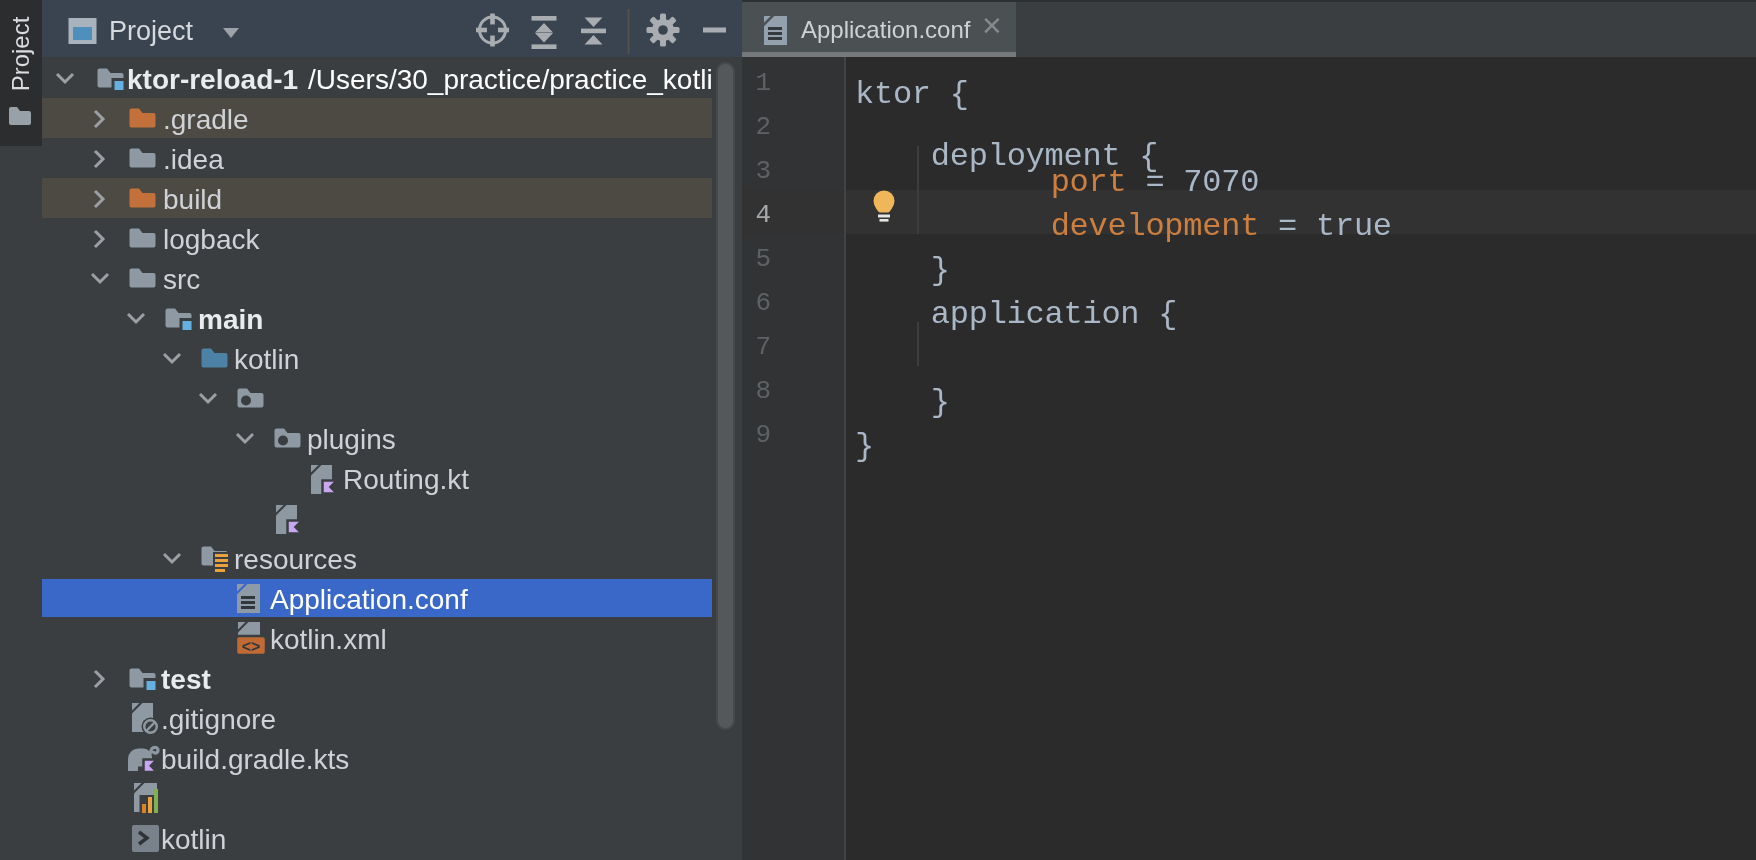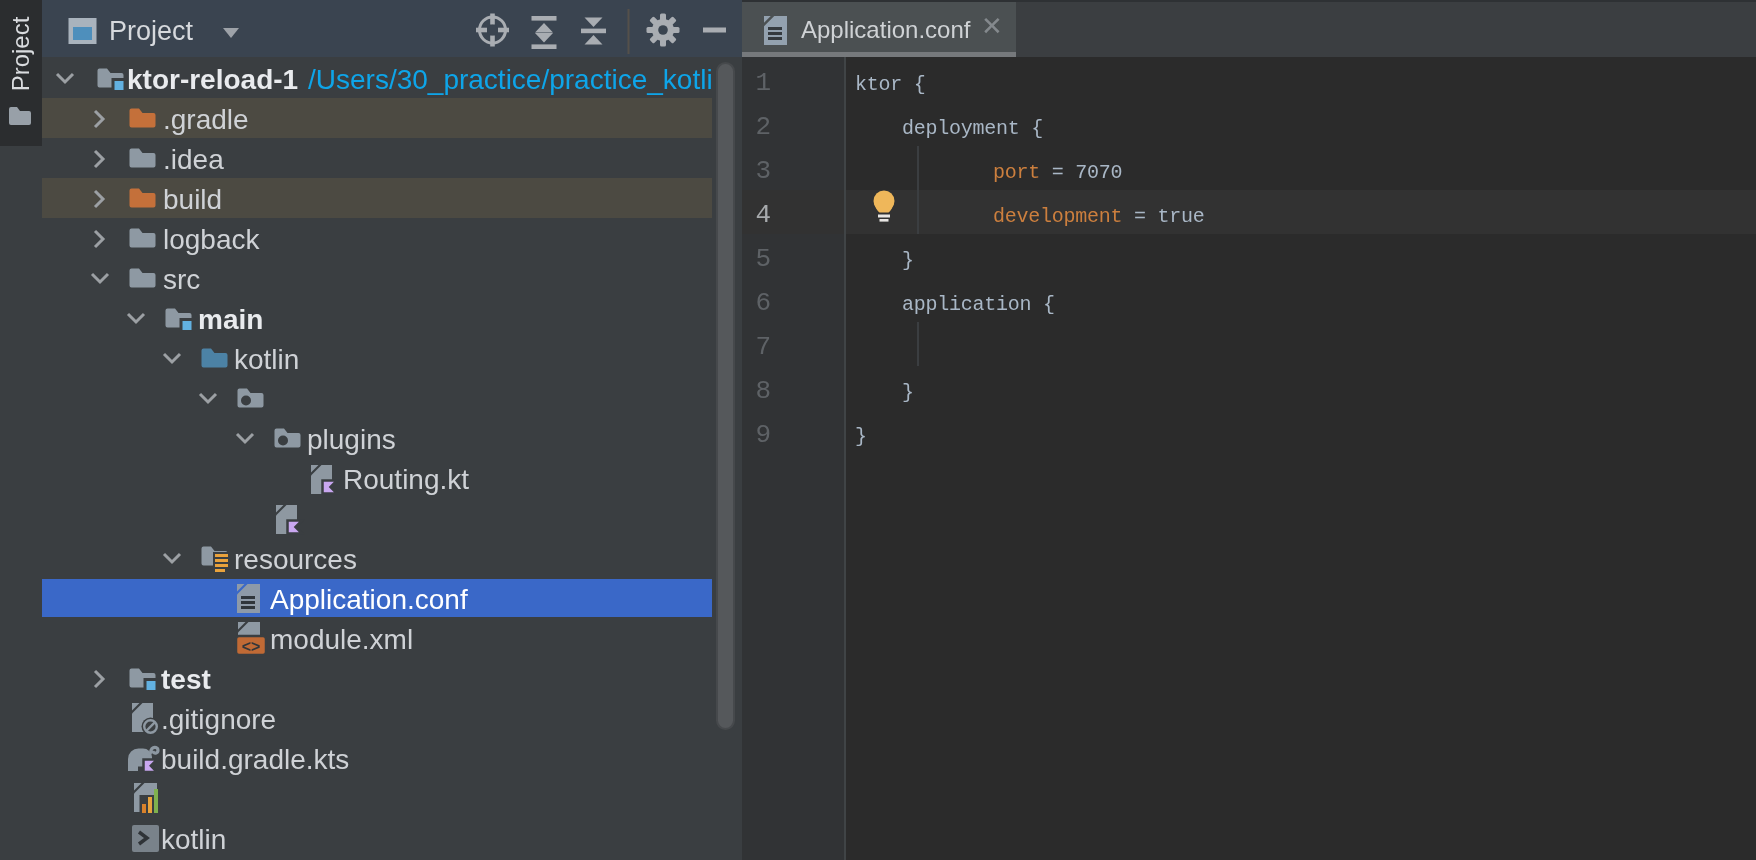--- a/index.html
+++ b/index.html
@@ -16,39 +16,39 @@
   #panel { left:42px; top:0; width:700px; height:860px; background:#3A3E41; }
   #phdr { left:0; top:0; width:703px; height:57px; background:#3A4450; }
   #phdr .ptxt { position:absolute; left:67px; top:18px; color:#D6D9DD; font-size:27px; line-height:27px; }
   .row { position:absolute; left:0; width:670px; height:40px; }
   .olive { background:#4C4A42; }
   .sel { background:#3A68C8; }
   .lbl { position:absolute; top:0; height:40px; line-height:44px; font-size:28px;
     color:#CFD2D6; white-space:nowrap; }
   .bold { font-weight:bold; color:#E9EBEE; }
   .selt { color:#FFFFFF; }
-  .gray { color:#0ea5e9; }
+  .gray { color:#ffffff; }
   
   #sbar { left:674px; top:62px; width:19px; height:668px; border:2px solid #46494C;
     background:#55585B; border-radius:10px; }
   
   #editor { left:742px; top:0; width:1014px; height:860px; background:#2B2B2B; }
   #tabbar { left:0; top:0; width:1014px; height:57px; background:#3B3E41;
     border-top:2px solid #2E3134; }
   #tab { position:absolute; left:0px; top:0; width:274px; height:55px; background:#4B5052; }
   #tab .ul { position:absolute; left:0; bottom:0; width:274px; height:5px; background:#76797C; }
   #tab .txt { position:absolute; left:59px; top:16px; font-size:24px; line-height:24px; color:#CFD2D5; }
   #tab .x { position:absolute; left:239px; top:9px; font-size:26px; color:#84898D; }
   #gutter { left:0; top:57px; width:102px; height:803px; background:#313335; }
   #gsep { left:102px; top:57px; width:2px; height:803px; background:#404446; }
   .lnum { position:absolute; left:0; width:29px; height:46px; line-height:44px; padding-top:2.5px;
     text-align:right; font-family:"Liberation Mono",monospace; font-size:26px; color:#5E6266; }
   #caretrow { left:0; top:190px; width:1014px; height:44px; background:#323232; }
-  .cl { position:absolute; left:113px; height:46px; line-height:44px; padding-top:5px; white-space:pre;
-    font-family:"Liberation Mono",monospace; font-size:20px; letter-spacing:-0.25px; color:#A9B7C6; }
+  .cl { position:absolute; left:113px; height:46px; line-height:44px; padding-top:15px; white-space:pre;
+    font-family:"Liberation Mono",monospace; font-size:32px; letter-spacing:-0.25px; color:#A9B7C6; }
   .o { color:#CC7F3E;margin-left:44px; }
   .ig { position:absolute; left:175px; width:2px; background:#3B3E41; }
 </style>
 </head>
 <body>
 <div id="stripe" class="abs"></div>
 <div id="stripeTop" class="abs"></div>
 <div id="stripeLabel" class="abs">
     <span>Project</span>
   </div>
@@ -118,21 +118,21 @@
     <div class="lbl" style="left:121px;top:138px">.idea</div>
     <div class="lbl" style="left:121px;top:178px">build</div>
     <div class="lbl" style="left:121px;top:218px">logback</div>
     <div class="lbl" style="left:121px;top:258px">src</div>
     <div class="lbl bold" style="left:156px;top:298px">main</div>
     <div class="lbl" style="left:192px;top:338px">kotlin</div>
     <div class="lbl" style="left:265px;top:418px">plugins</div>
     <div class="lbl" style="left:301px;top:458px">Routing.kt</div>
     <div class="lbl" style="left:192px;top:538px">resources</div>
     <div class="lbl selt" style="left:228px;top:578px">Application.conf</div>
-    <div class="lbl" style="left:228px;top:618px">module.xml</div>
+    <div class="lbl" style="left:228px;top:618px">kotlin.xml</div>
     <div class="lbl bold" style="left:119px;top:658px">test</div>
     <div class="lbl" style="left:119px;top:698px">.gitignore</div>
     <div class="lbl" style="left:119px;top:738px">build.gradle.kts</div>
     <div class="lbl" style="left:119px;top:818px">kotlin</div>
     <svg id="treeicons" style="position:absolute;left:0;top:0" width="703" height="860" viewBox="0 0 703 860">
       <defs>
         <path id="chr" d="M3,3 L11,11 L3,19" fill="none" stroke="#9CA0A4" stroke-width="3"></path>
         <path id="chd" d="M3,3 L11,11 L19,3" fill="none" stroke="#9CA0A4" stroke-width="3"></path>
         <path id="fol" d="M1.5,4.5 Q1.5,2.5 3.5,2.5 H11 L14.5,7 H25.5 Q27.5,7 27.5,9 V19.5 Q27.5,21.5 25.5,21.5 H3.5 Q1.5,21.5 1.5,19.5 Z"></path>
         <g id="pagek">
@@ -248,21 +248,21 @@
   <div class="lnum" style="top:58px">1</div>
   <div class="lnum" style="top:102px">2</div>
   <div class="lnum" style="top:146px">3</div>
   <div class="lnum" style="top:190px;color:#A6A9AC">4</div>
   <div class="lnum" style="top:234px">5</div>
   <div class="lnum" style="top:278px">6</div>
   <div class="lnum" style="top:322px">7</div>
   <div class="lnum" style="top:366px">8</div>
   <div class="lnum" style="top:410px">9</div>
   <div class="cl" style="top:58px">ktor {</div>
-  <div class="cl" style="top:102px">    deployment {</div>
+  <div class="cl" style="top:120px">    deployment {</div>
   <div class="cl" style="top:146px">        <span class="o">port</span> = 7070</div>
   <div class="cl" style="top:190px">        <span class="o">development</span> = true</div>
   <div class="cl" style="top:234px">    }</div>
   <div class="cl" style="top:278px">    application {</div>
   <div class="cl" style="top:366px">    }</div>
   <div class="cl" style="top:410px">}</div>
   <div id="tabbar" class="abs">
     <div id="tab">
       <div class="ul"></div>
       <div class="txt">Application.conf</div>

